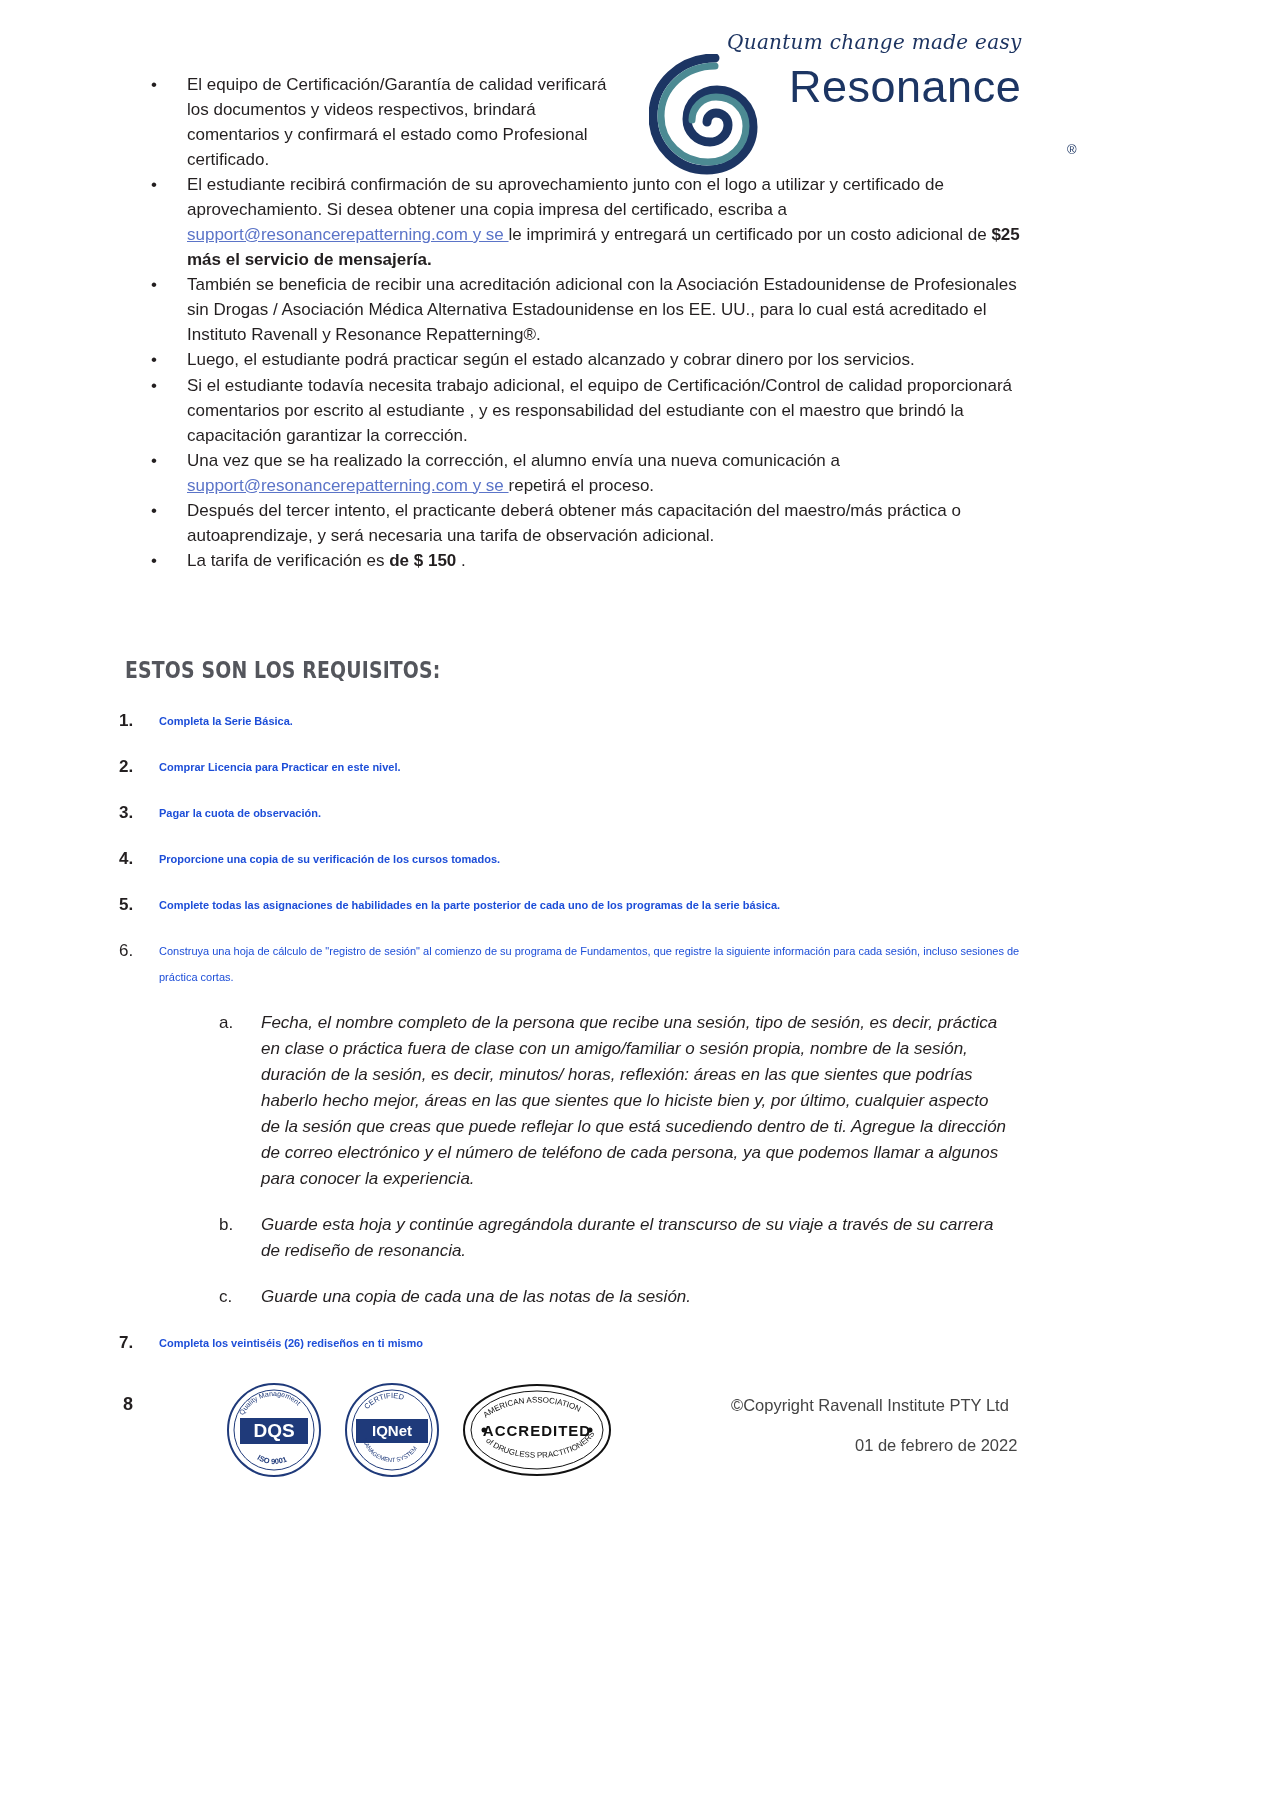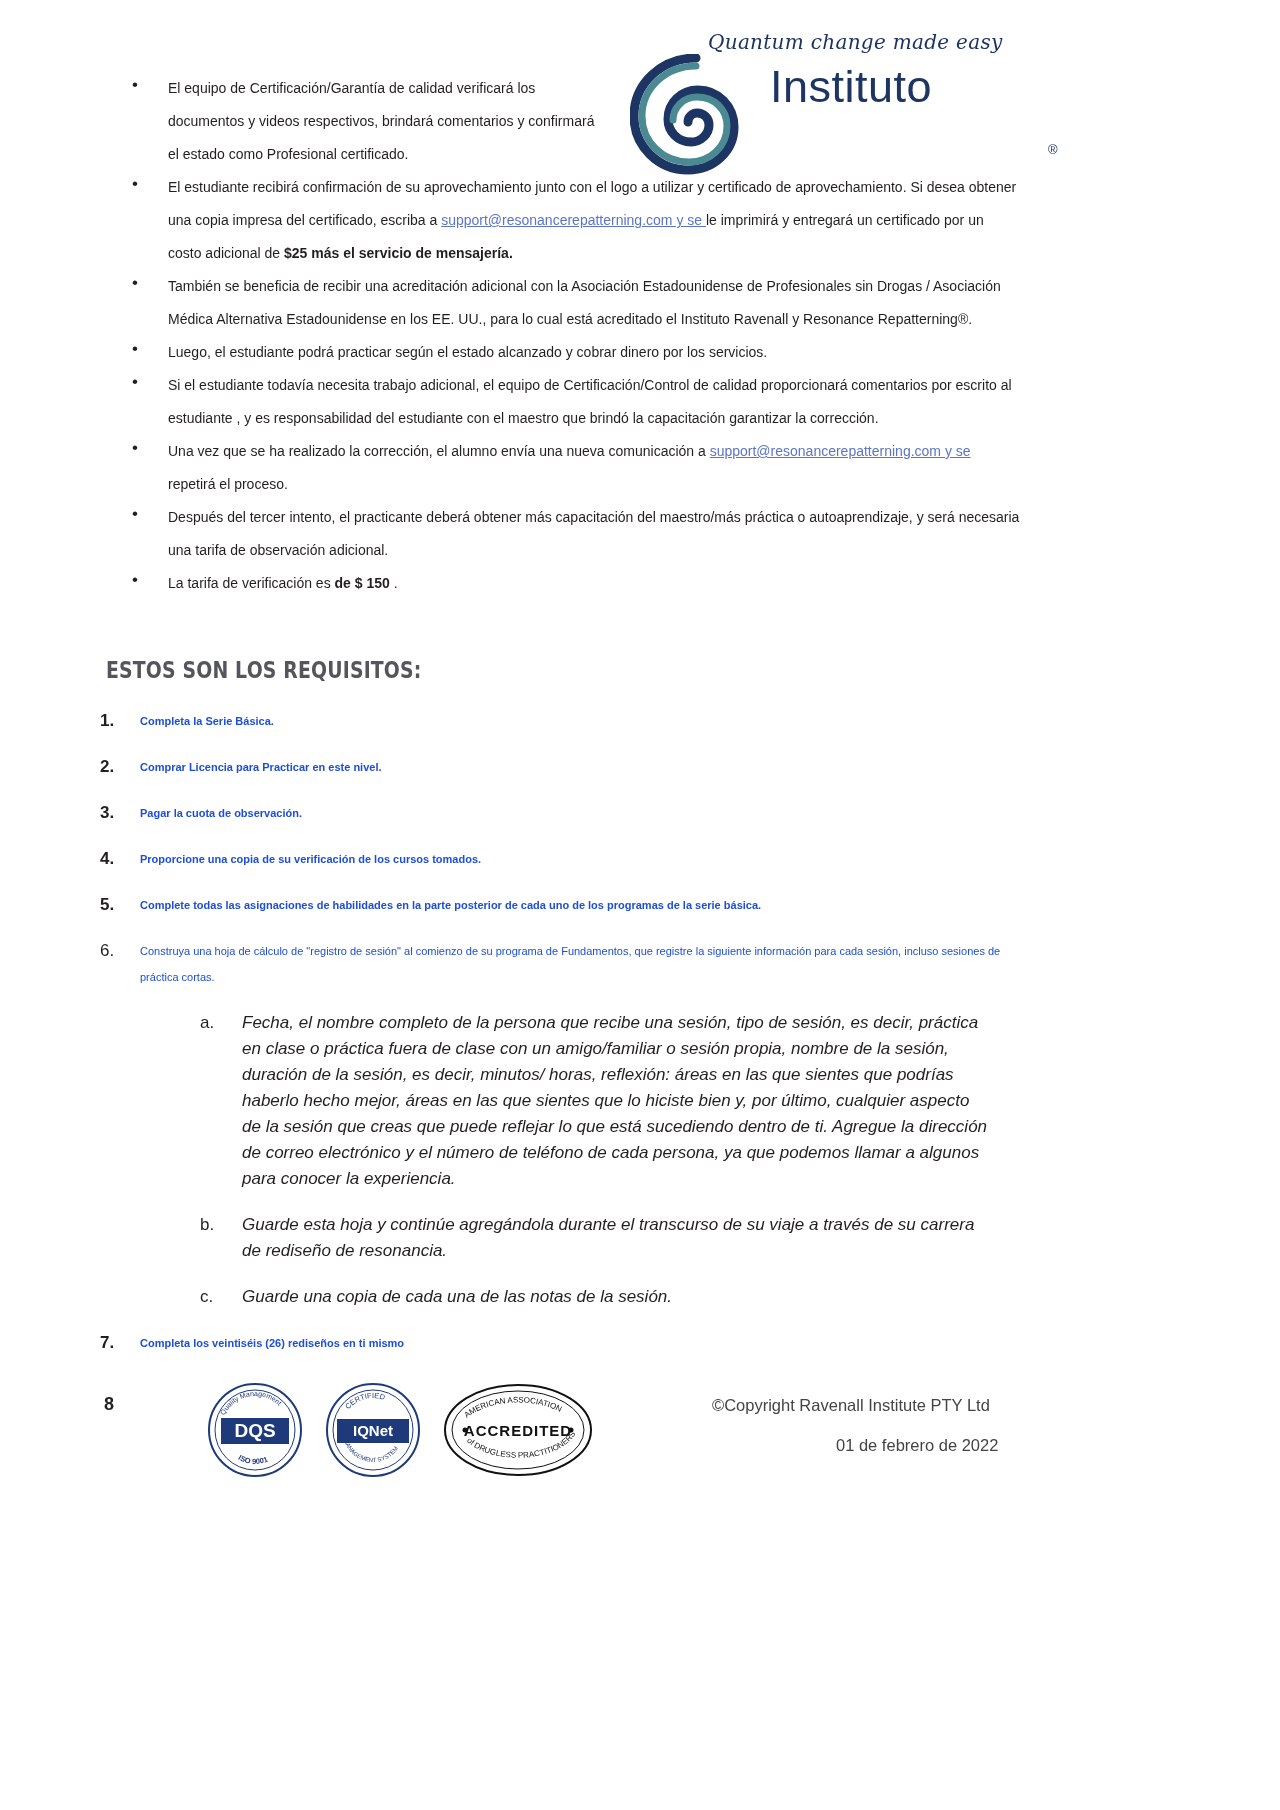--- a/index.html
+++ b/index.html
@@ -13,20 +13,21 @@
     position: relative;
     font-family: "Liberation Sans", sans-serif;
     color: #231f20;
     overflow: hidden;
   }
 
   .page {
     position: absolute;
     inset: 0;
     background: #fff;
+    margin-left: 19px;
   }
 
   
   .logo-block {
     position: absolute;
     top: 22px;
     left: 630px;
     width: 440px;
     height: 160px;
   }
@@ -86,22 +87,22 @@
     flex: 0 0 48px;
     font-size: 17px;
     line-height: 25.5px;
     text-align: left;
     padding-left: 12px;
     box-sizing: border-box;
     color: #231f20;
   }
   .bullet-text {
     flex: 1;
-    font-size: 14px;
-    line-height: 33px;
+    font-size: 17px;
+    line-height: 25px;
     color: #231f20;
   }
   .bullet-text.narrow { max-width: 440px; }
 
   .blink {
     color: #5b74c8;
     text-decoration: underline;
   }
   .b { font-weight: bold; }
 
@@ -225,21 +226,21 @@
 <body>
 
 <div class="page">
 
   <div class="logo-block">
     <div class="logo-tagline">Quantum change made easy</div>
     <svg class="logo-swirl" viewBox="0 0 132 122">
       <path d="M66 4 C 31 4 4 30 4 62 C 4 92 28 116 58 116 C 84 116 104 97 104 73 C 104 52 88 36 68 36 C 51 36 38 49 38 65 C 38 78 48 88 61 88 C 71 88 79 80 79 71 C 79 64 74 59 67 59 C 62 59 58 63 58 68" fill="none" stroke="#1c3563" stroke-width="9" stroke-linecap="round"></path>
       <path d="M66 12 C 36 12 12 34 12 62 C 12 88 33 108 59 108 C 81 108 97 92 97 72 C 97 55 84 43 67 43 C 53 43 43 54 43 66" fill="none" stroke="#4c8a93" stroke-width="7" fill-opacity="0" stroke-linecap="round"></path>
     </svg>
-    <div class="logo-word1">Instituto</div>
+    <div class="logo-word1">Resonance</div>
     <div class="logo-reg">®</div>
   </div>
 
   <div class="bullets" id="bullets">
       <div class="bullet-row">
         <div class="bullet-mark">•</div>
         <div class="bullet-text narrow"><span>El equipo de Certificación/Garantía de calidad verificará los documentos y videos respectivos, brindará comentarios y confirmará el estado como Profesional certificado.</span></div>
       </div>
       <div class="bullet-row">
         <div class="bullet-mark">•</div>

